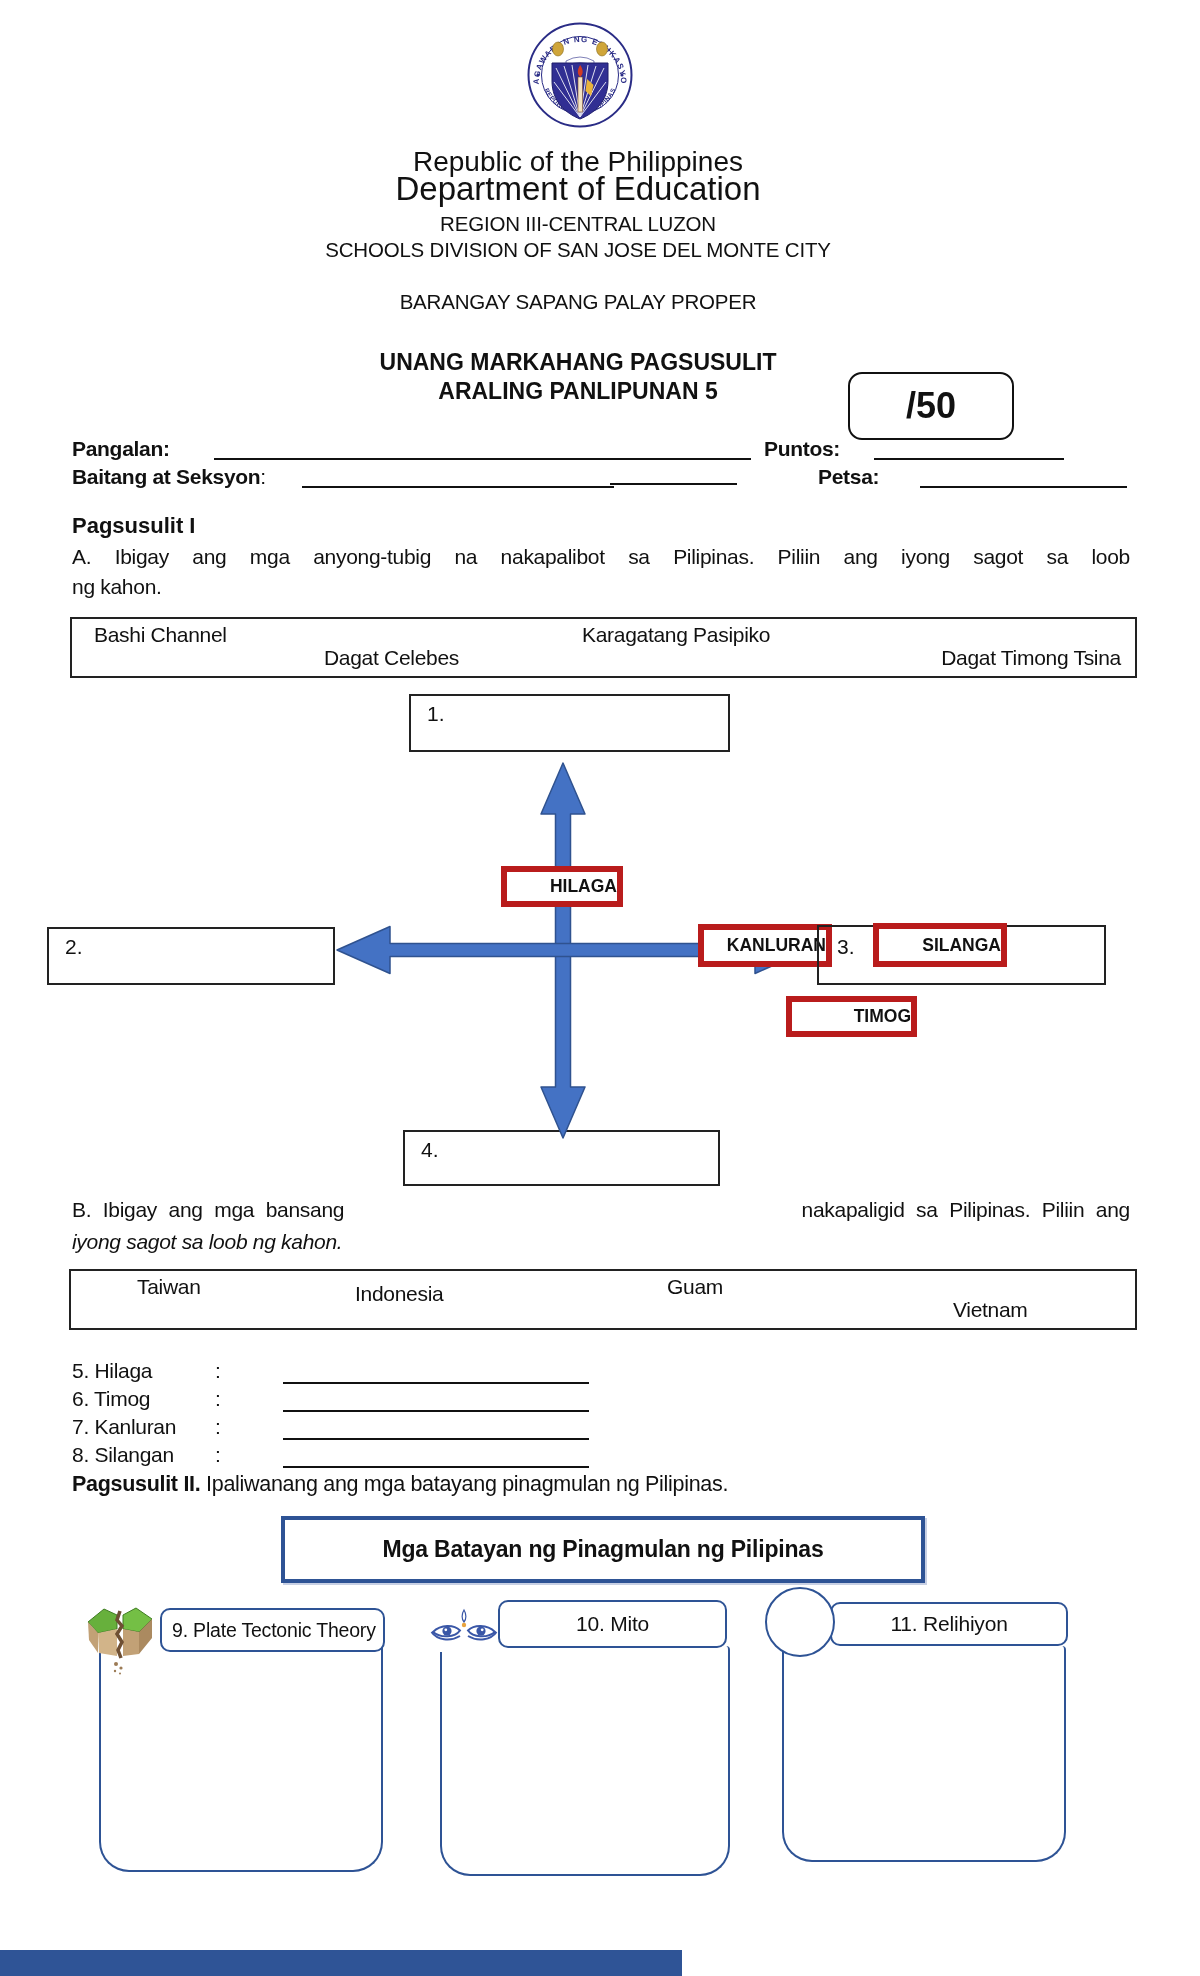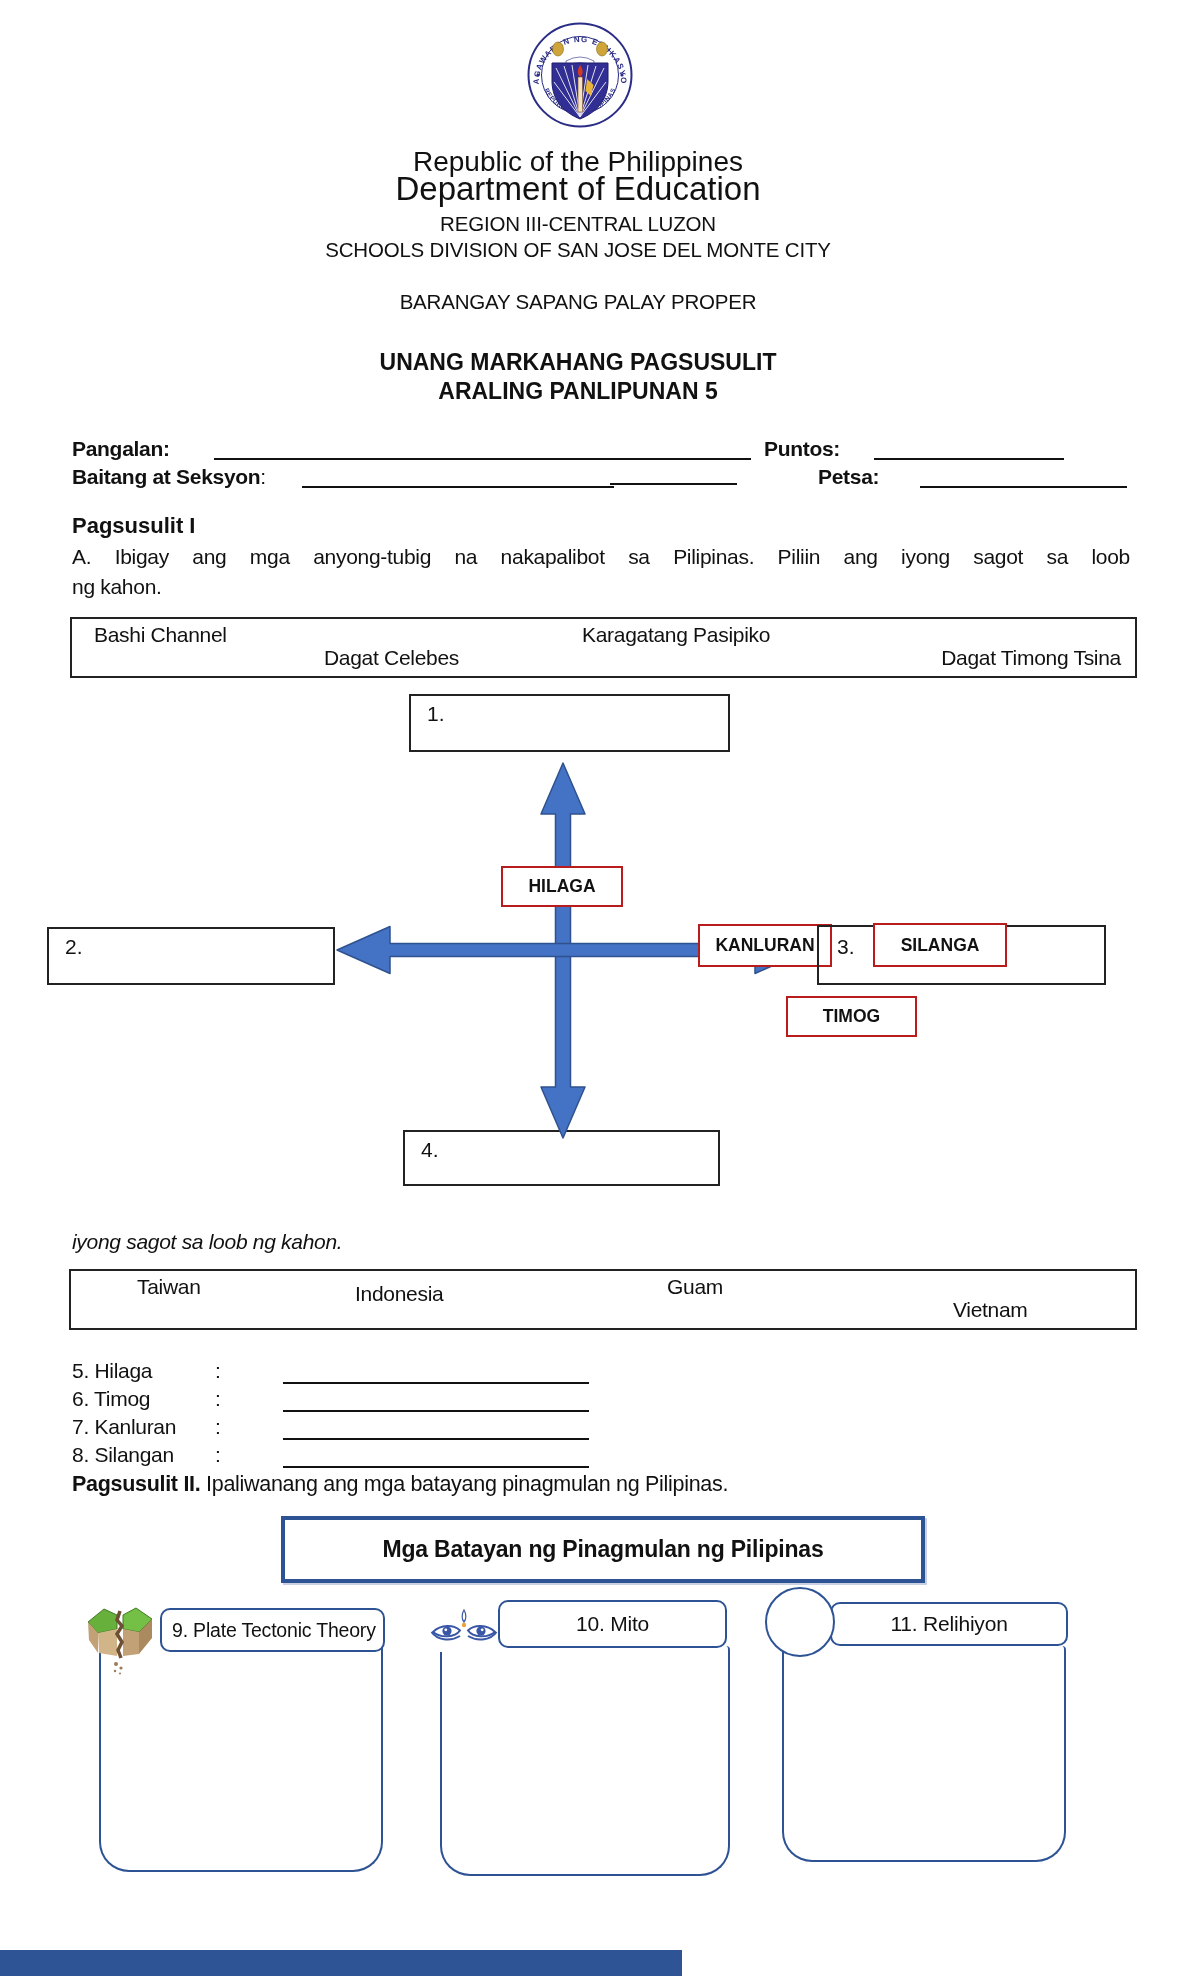--- a/index.html
+++ b/index.html
@@ -7,22 +7,22 @@
         font-family:"Liberation Sans",sans-serif;color:#111;overflow:hidden;}
   .abs{position:absolute;}
   .ctr{text-align:center;width:1156px;left:0;}
   .hdr-sm{font-size:20.5px;letter-spacing:-0.2px;}
   .bold{font-weight:bold;}
   .body-txt{font-size:21px;letter-spacing:-0.3px;}
   .ul{border-bottom:2.5px solid #111;}
   .wordbox{border:2px solid #222;background:#fff;}
   .wb-item{position:absolute;font-size:21px;letter-spacing:-0.3px;white-space:nowrap;}
   .ansbox{border:2px solid #222;background:#fff;font-size:21px;padding:6px 0 0 16px;box-sizing:border-box;}
-  .dirbox{border:2px solid #b91c1c;background:#fff;font-weight:bold;font-size:17.5px;
-          display:flex;align-items:center;justify-content:center;box-sizing:border-box;z-index:3;}
+  .dirbox{border:6px solid #b91c1c;background:#fff;font-weight:bold;font-size:17.5px;
+          display:flex;align-items:center;justify-content:flex-end;box-sizing:border-box;z-index:3;}
   .catlabel{border:2.5px solid #2e5395;background:#fff;border-radius:10px;box-sizing:border-box;
             font-size:19.5px;letter-spacing:-0.2px;display:flex;align-items:center;z-index:5;}
   .contentbox{border:2.5px solid #2e5395;border-top:none;background:#fff;
               border-radius:4px 4px 30px 30px;box-sizing:border-box;z-index:2;}
   .justline{text-align:justify;text-align-last:justify;}
   .flexjust{display:flex;justify-content:space-between;}
   #score-box{border:2.5px solid #111;border-radius:14px;background:#fff;
              font-size:36px;font-weight:bold;display:flex;align-items:center;justify-content:center;}
   #batayan-box{border:4px solid #2e5395;background:#fff;box-sizing:border-box;
                display:flex;align-items:center;justify-content:center;
@@ -71,20 +71,23 @@
 
   <div class="abs ctr" style="top:146px;font-size:28px;">Republic of the Philippines</div>
   <div class="abs ctr" style="top:170px;font-size:33px;">Department of Education</div>
   <div class="abs ctr hdr-sm" style="top:212px;">REGION III-CENTRAL LUZON</div>
   <div class="abs ctr hdr-sm" style="top:238px;">SCHOOLS DIVISION OF SAN JOSE DEL MONTE CITY</div>
   <div class="abs ctr hdr-sm" style="top:290px;">BARANGAY SAPANG PALAY PROPER</div>
 
   <div class="abs ctr bold" style="top:349px;font-size:23px;">UNANG MARKAHANG PAGSUSULIT</div>
   <div class="abs ctr bold" style="top:378px;font-size:23px;">ARALING PANLIPUNAN 5</div>
 
+  <div id="score-box" class="abs" style="left:848px;top:372px;width:162px;height:64px;">
+    <span>/50</span>
+  </div>
 
   <div class="abs bold body-txt" style="left:72px;top:437px;">Pangalan:</div>
   <div class="abs ul" style="left:214px;top:437px;width:537px;height:21px;"></div>
   <div class="abs bold body-txt" style="left:764px;top:437px;">Puntos:</div>
   <div class="abs ul" style="left:874px;top:437px;width:190px;height:21px;"></div>
 
   <div class="abs body-txt" style="left:72px;top:465px;"><span class="bold">Baitang at Seksyon</span><span>:</span></div>
   <div class="abs ul" style="left:302px;top:465px;width:312px;height:21px;"></div>
   <div class="abs ul" style="left:610px;top:462px;width:127px;height:21px;"></div>
   <div class="abs bold body-txt" style="left:818px;top:465px;">Petsa:</div>
@@ -123,20 +126,24 @@
   <div class="abs" style="left:817px;top:925px;width:289px;height:60px;border:2px solid #222;background:transparent;box-sizing:border-box;z-index:4;font-size:21px;padding:8px 0 0 18px;"><span>3.</span></div>
 
   <div class="abs dirbox" style="left:873px;top:923px;width:134px;height:44px;z-index:5;">
       <span>SILANGA</span>
     </div>
 
   <div class="abs dirbox" style="left:786px;top:996px;width:131px;height:41px;">
       <span>TIMOG</span>
     </div>
 
+  <div class="abs body-txt flexjust" style="left:72px;top:1198px;width:1058px;">
+    <span style="word-spacing:6px;">B. Ibigay ang mga bansang</span>
+    <span style="word-spacing:6px;">nakapaligid sa Pilipinas. Piliin ang</span>
+  </div>
   <div class="abs body-txt" style="left:72px;top:1230px;font-style:italic;">iyong sagot sa loob ng kahon.</div>
 
   <div class="abs wordbox" style="left:69px;top:1269px;width:1064px;height:57px;">
     <span class="wb-item" style="left:66px;top:4px;">Taiwan</span>
     <span class="wb-item" style="left:596px;top:4px;">Guam</span>
     <span class="wb-item" style="left:284px;top:11px;">Indonesia</span>
     <span class="wb-item" style="left:882px;top:27px;">Vietnam</span>
   </div>
 
   <div class="abs body-txt" style="left:72px;top:1359px;">5. Hilaga</div>

